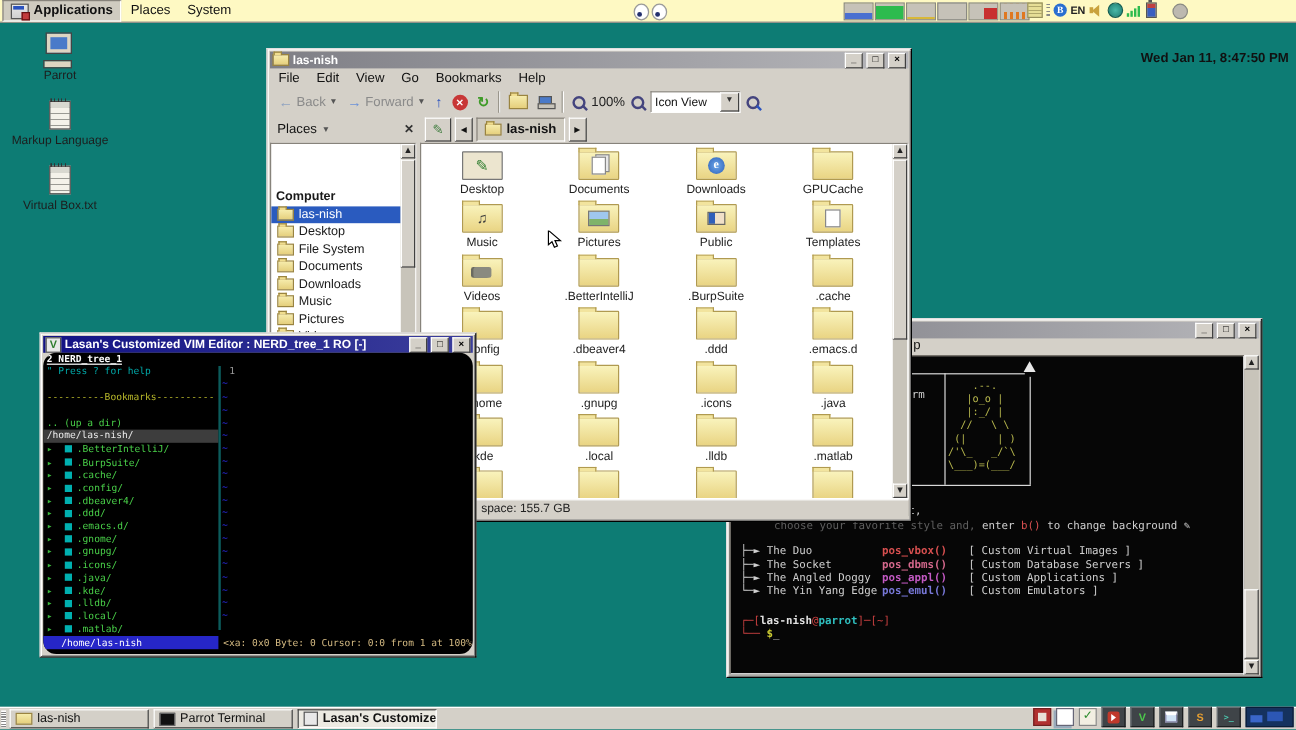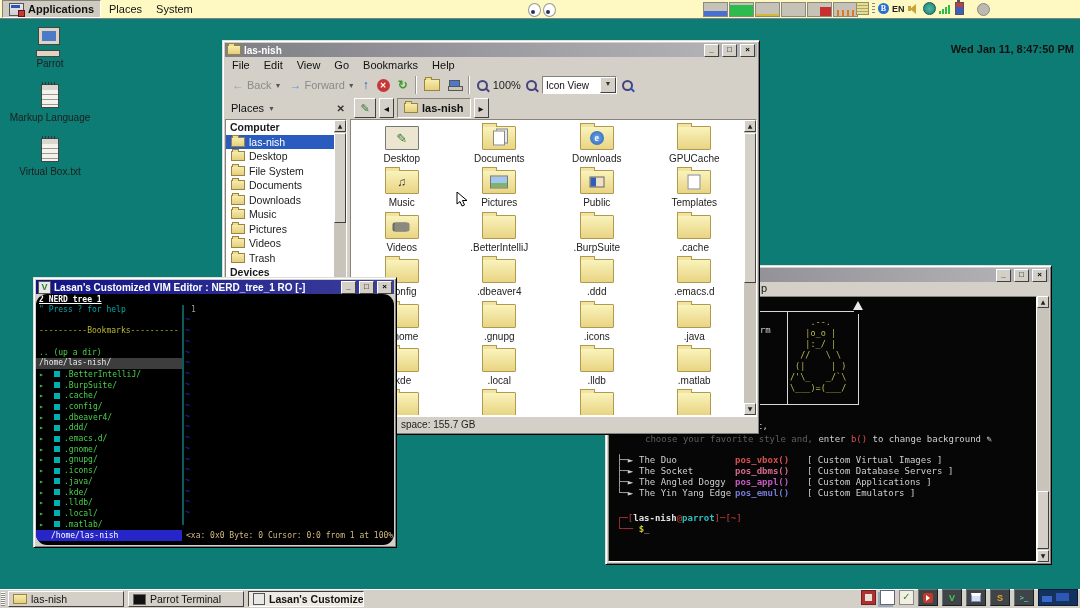--- a/index.html
+++ b/index.html
@@ -129,21 +129,21 @@
   .close-x{margin-left:auto;margin-right:6px;font-weight:bold;font-size:10px;color:#333;}
   .pb-btn{width:20px;height:18px;background:#d4d0c8;border:1px solid;border-color:#fff #404040 #404040 #fff;
           display:flex;align-items:center;justify-content:center;font-size:10px;margin-left:3px;}
   .pb-btn.small{width:13px;}
   .pencil-ic{color:#3a7a3a;font-size:11px;}
   .path-tab{display:flex;align-items:center;gap:4px;height:18px;padding:0 6px;margin-left:3px;
             border:1px solid;border-color:#87837b #fff #fff #87837b;background:#cfcbc0;font-weight:bold;}
   .fm-main{flex:1;display:flex;min-height:0;}
   .fm-sidebar{width:120px;flex:none;display:flex;background:#fff;border:1px solid;border-color:#87837b #fff #fff #87837b;}
   .side-list{flex:1;overflow:hidden;font-size:10.5px;color:#1a1a1a;}
-  .side-group{font-weight:bold;height:14.5px;line-height:14.5px;padding-left:4px;}
+  .side-group{font-weight:bold;height:14.5px;line-height:14.5px;padding-left:4px;margin-top:37px;}
   .side-item{height:14.5px;display:flex;align-items:center;gap:4px;padding-left:5px;white-space:nowrap;}
   .side-item.selected{background:#2a5bbf;color:#fff;}
   .si-ic{flex:none;}
   .si-ic.drive .mini-folder,{}
   .fm-divider{width:3px;background:#d4d0c8;flex:none;}
   .fm-content{flex:1;position:relative;background:#fff;border:1px solid;border-color:#87837b #fff #fff #87837b;min-width:0;}
   .grid{position:absolute;left:2px;top:3px;right:13px;bottom:0;display:grid;grid-template-columns:repeat(4,1fr);
         grid-auto-rows:44.4px;overflow:hidden;}
   .gcell{text-align:center;overflow:hidden;}
   .fi{width:34px;height:24px;margin:3px auto 0;position:relative;background:linear-gradient(#f9f3bc,#e9d483);

